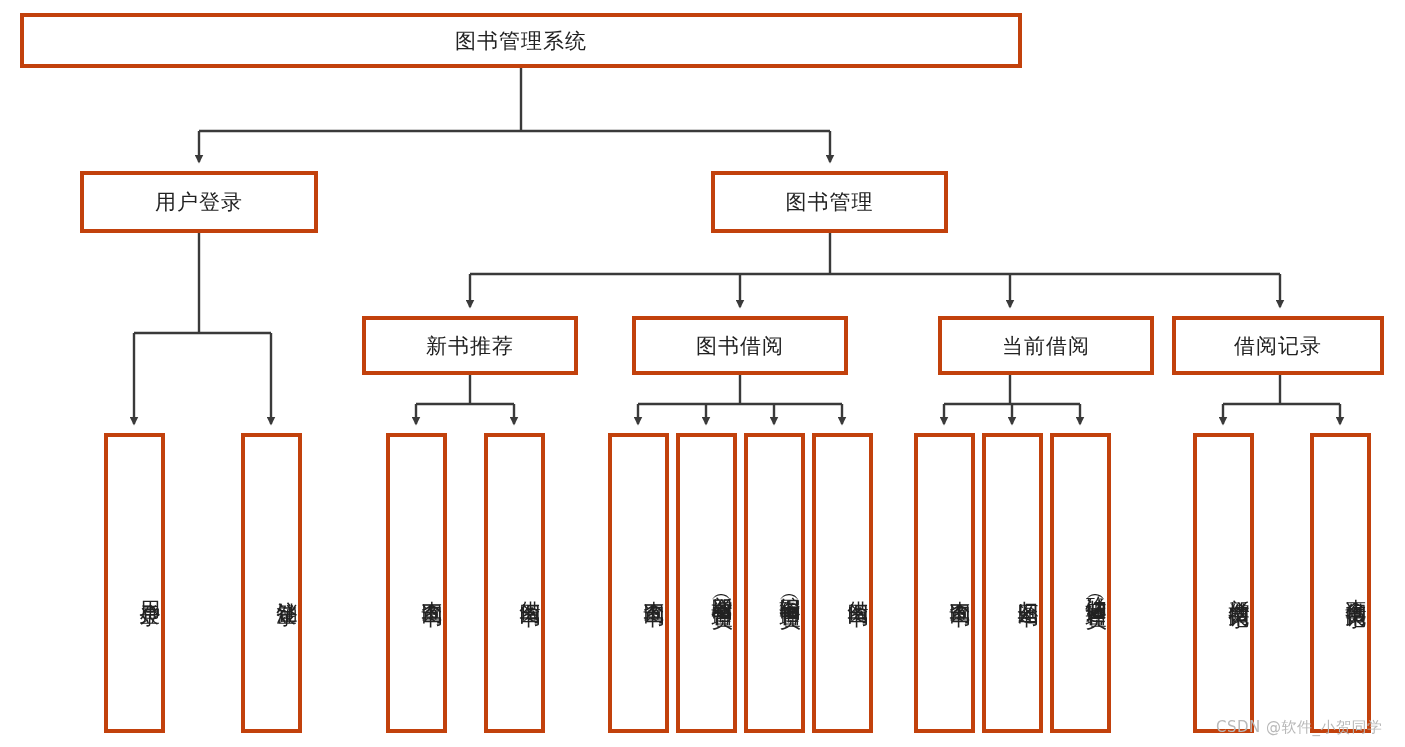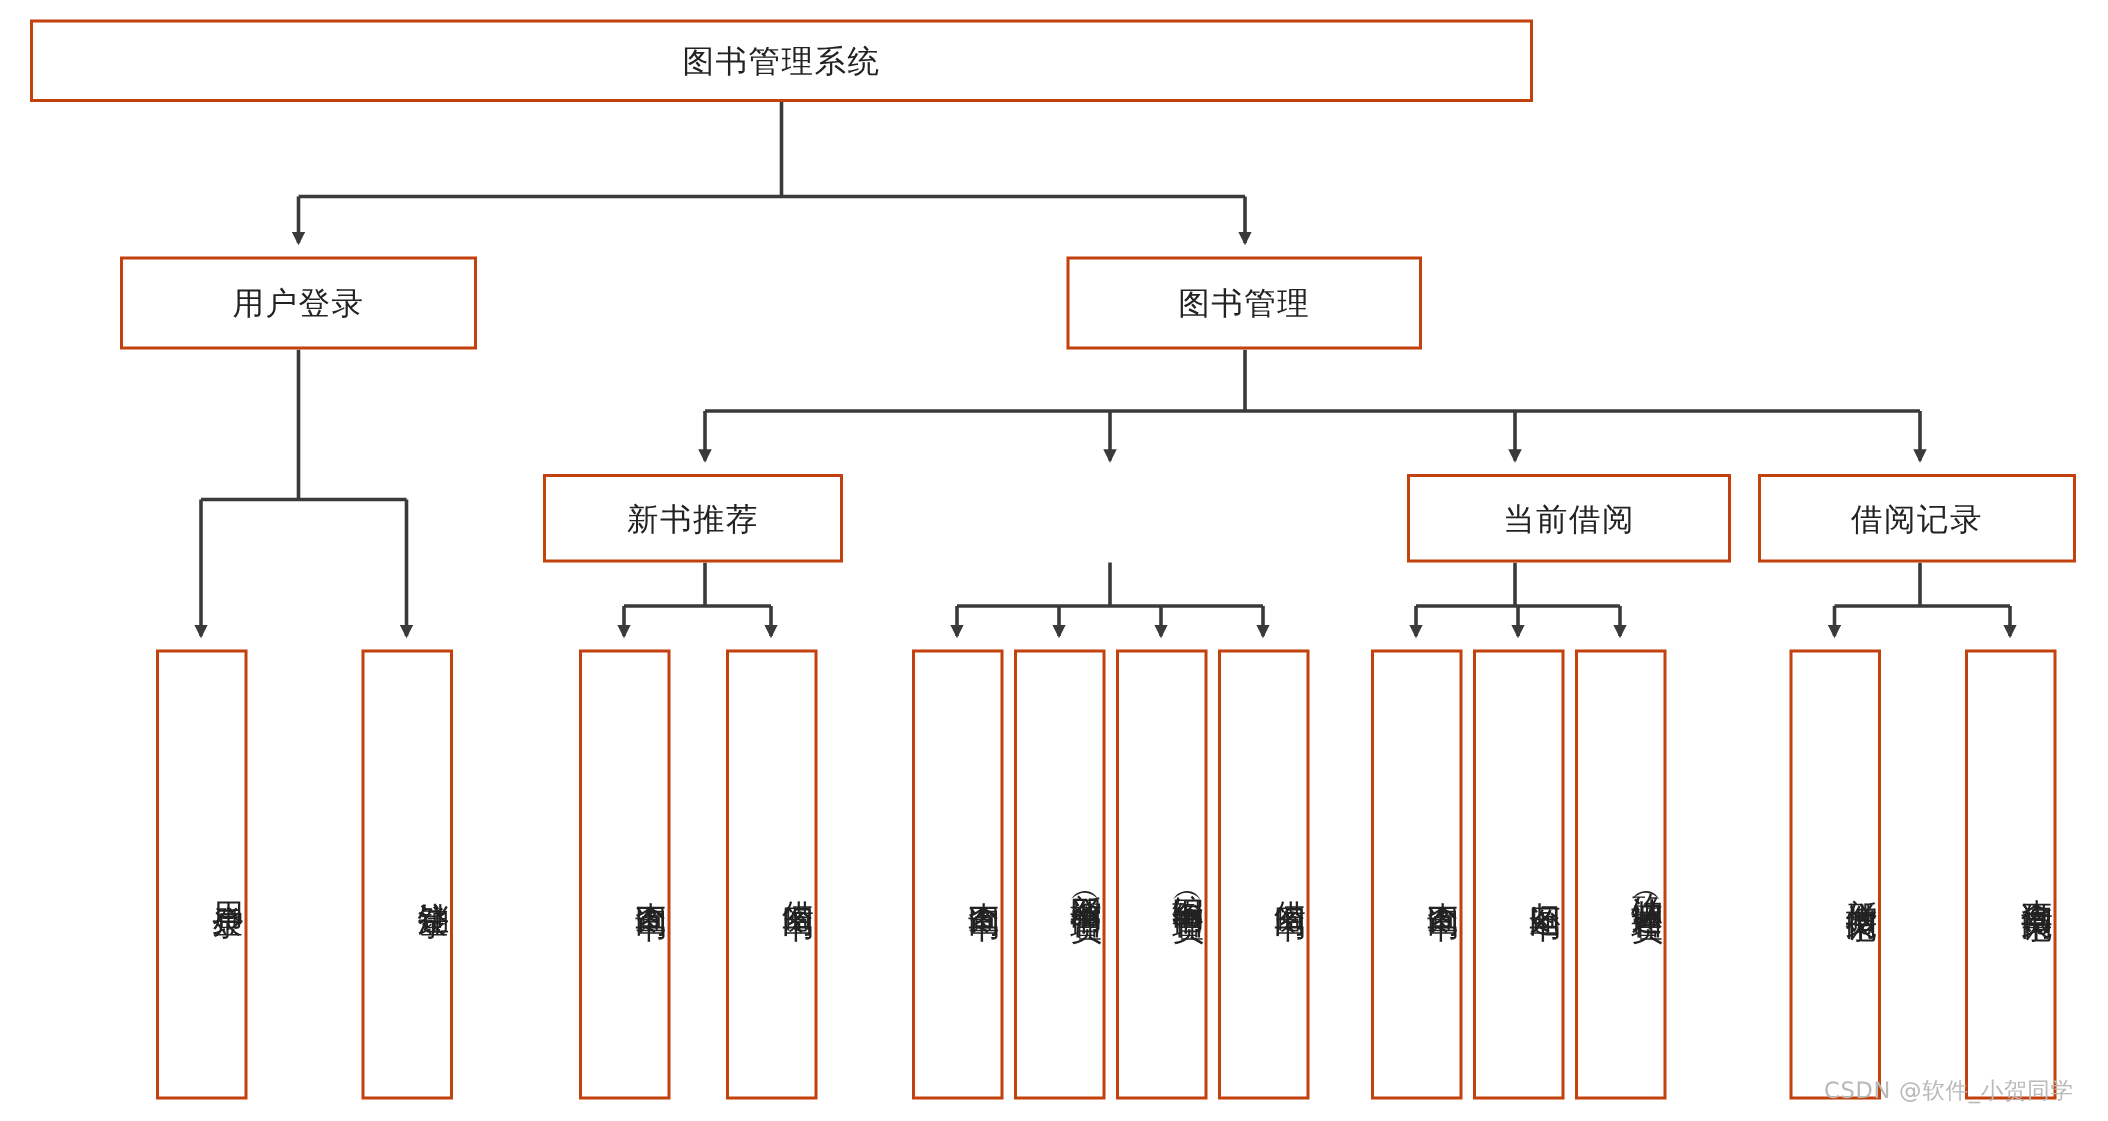--- a/index.html
+++ b/index.html
@@ -21,21 +21,21 @@
     position: absolute;
     left: 0;
     top: 0;
     width: 1405px;
     height: 747px;
     pointer-events: none;
   }
   .node {
     position: absolute;
     box-sizing: border-box;
-    border: 2px solid #c2410c;
+    border: 4px solid #c2410c;
     background: #ffffff;
     display: flex;
     align-items: center;
     justify-content: center;
     color: #222222;
   }
   .node.horizontal {
     font-size: 21px;
     letter-spacing: 1px;
   }
@@ -125,22 +125,25 @@
     <span class="node-label">图书管理系统</span>
   </div>
 
   <div class="node horizontal" style="left: 80px; top: 171px; width: 238px; height: 62px;">
     <span class="node-label">用户登录</span>
   </div>
   <div class="node horizontal" style="left: 711px; top: 171px; width: 237px; height: 62px;">
     <span class="node-label">图书管理</span>
   </div>
 
-  <div class="node horizontal" style="left: 362px; top: 316px; width: 200px; height: 59px;">
+  <div class="node horizontal" style="left: 362px; top: 316px; width: 216px; height: 59px;">
     <span class="node-label">新书推荐</span>
+  </div>
+  <div class="node horizontal" style="left: 632px; top: 316px; width: 216px; height: 59px;">
+    <span class="node-label">图书借阅</span>
   </div>
   <div class="node horizontal" style="left: 902px; top: 316px; width: 216px; height: 59px; margin-left: 36px;">
     <span class="node-label">当前借阅</span>
   </div>
   <div class="node horizontal" style="left: 1172px; top: 316px; width: 212px; height: 59px;">
     <span class="node-label">借阅记录</span>
   </div>
 
   <div class="node vertical" style="left: 104px; top: 433px; width: 61px; height: 300px;">
     <span class="node-label">用户登录</span>

